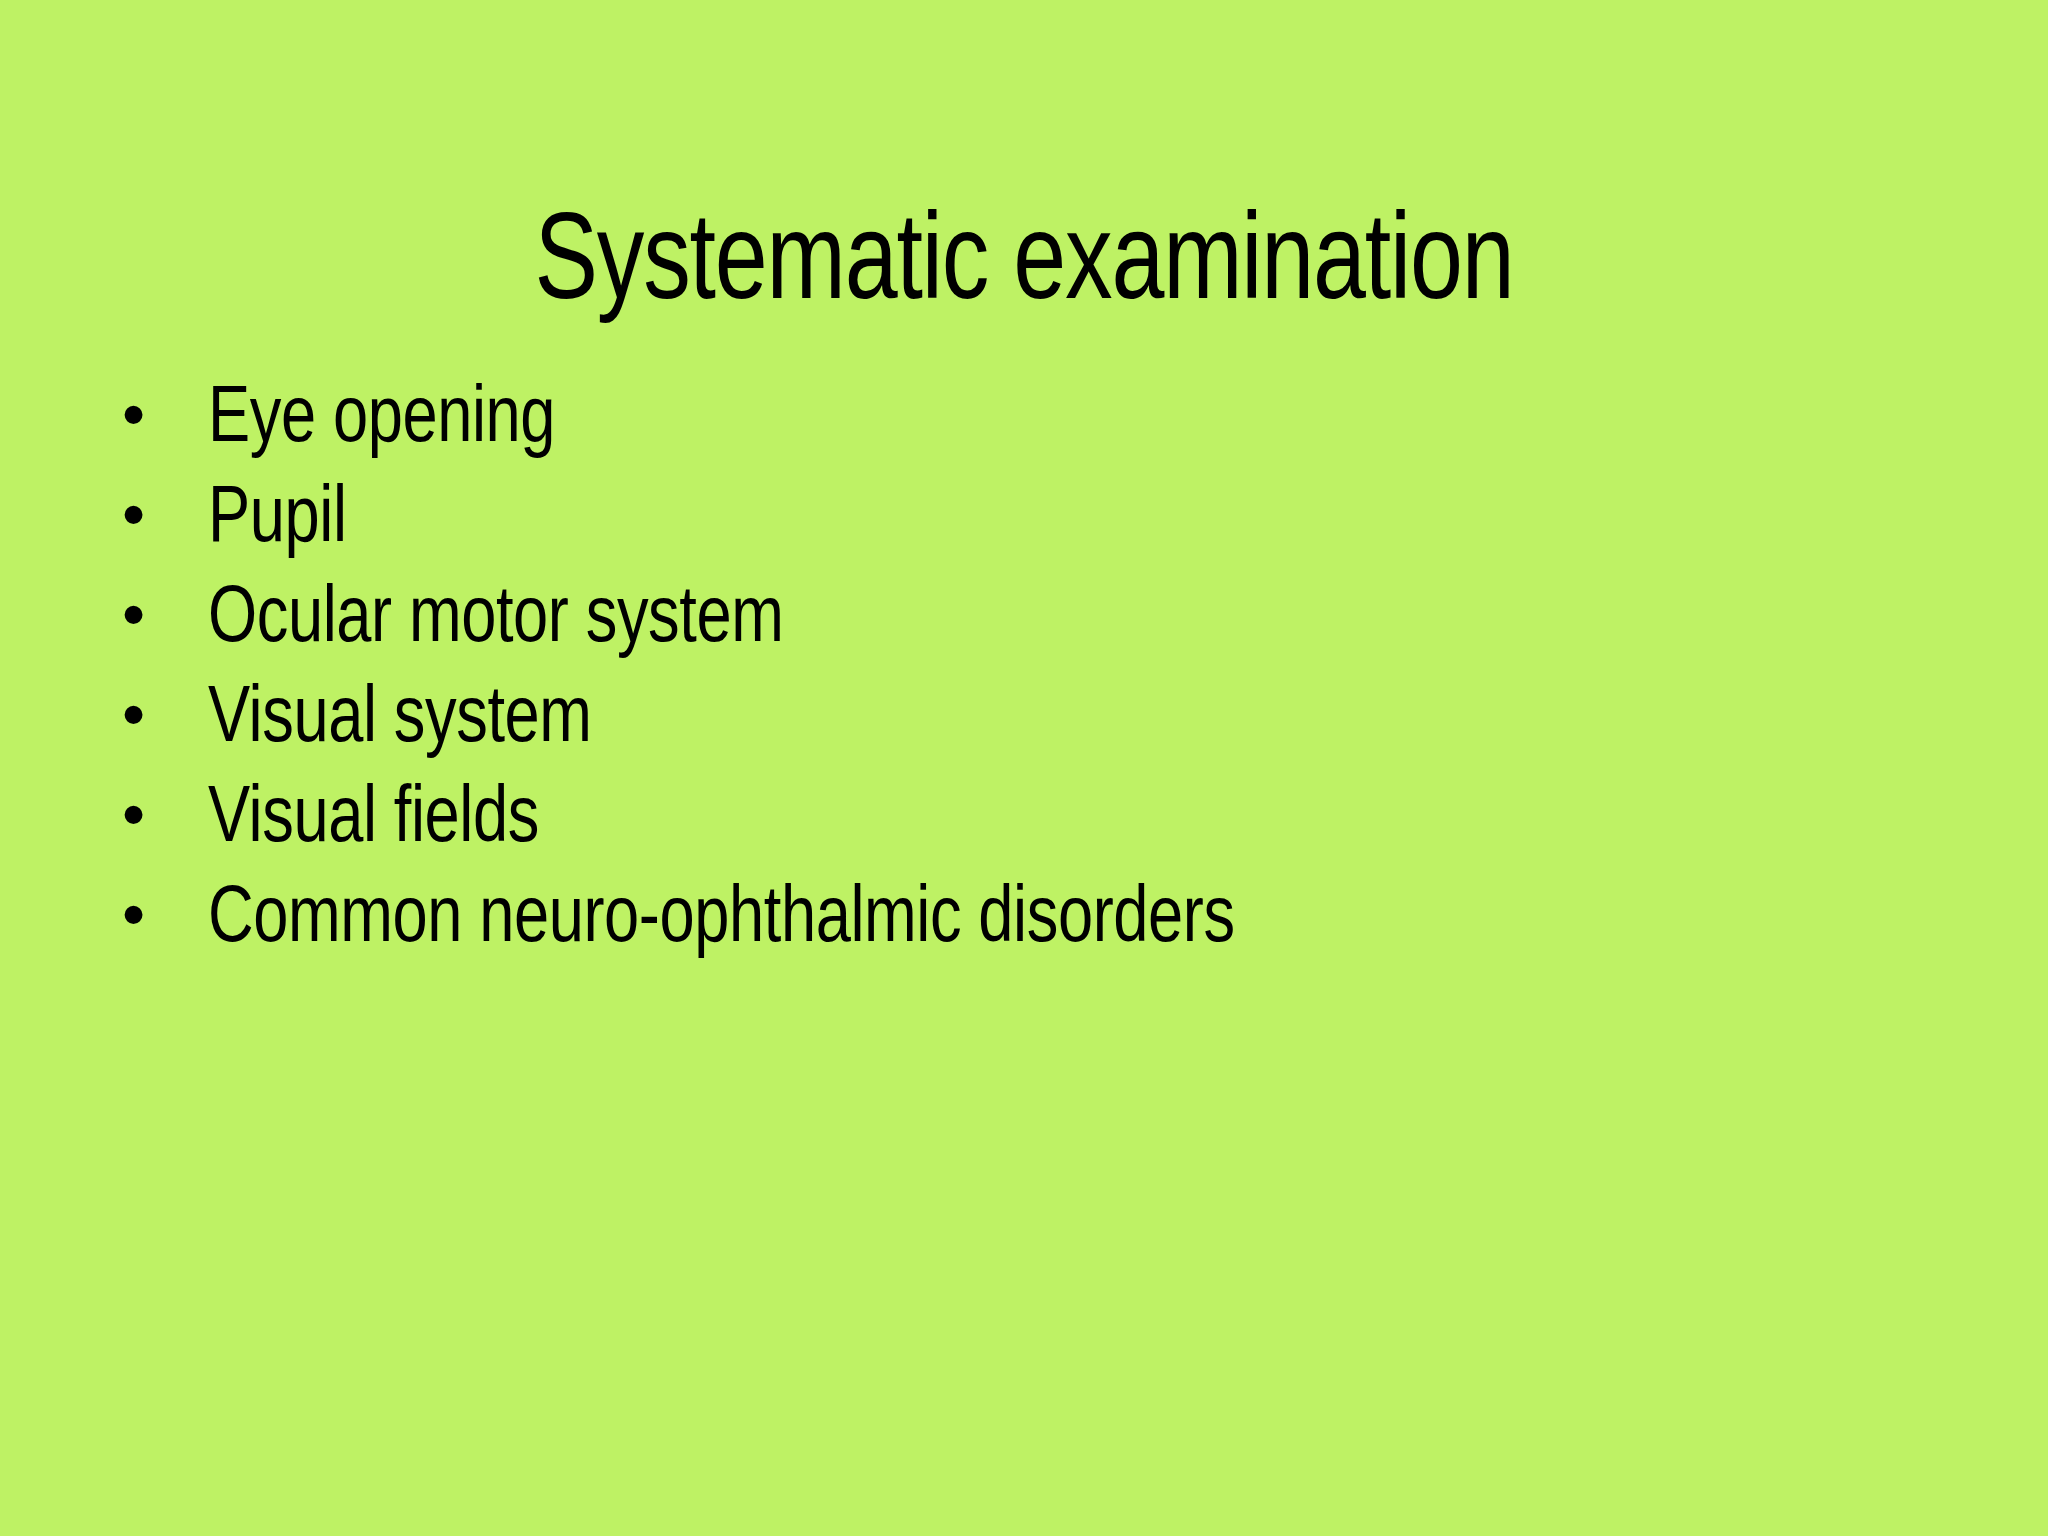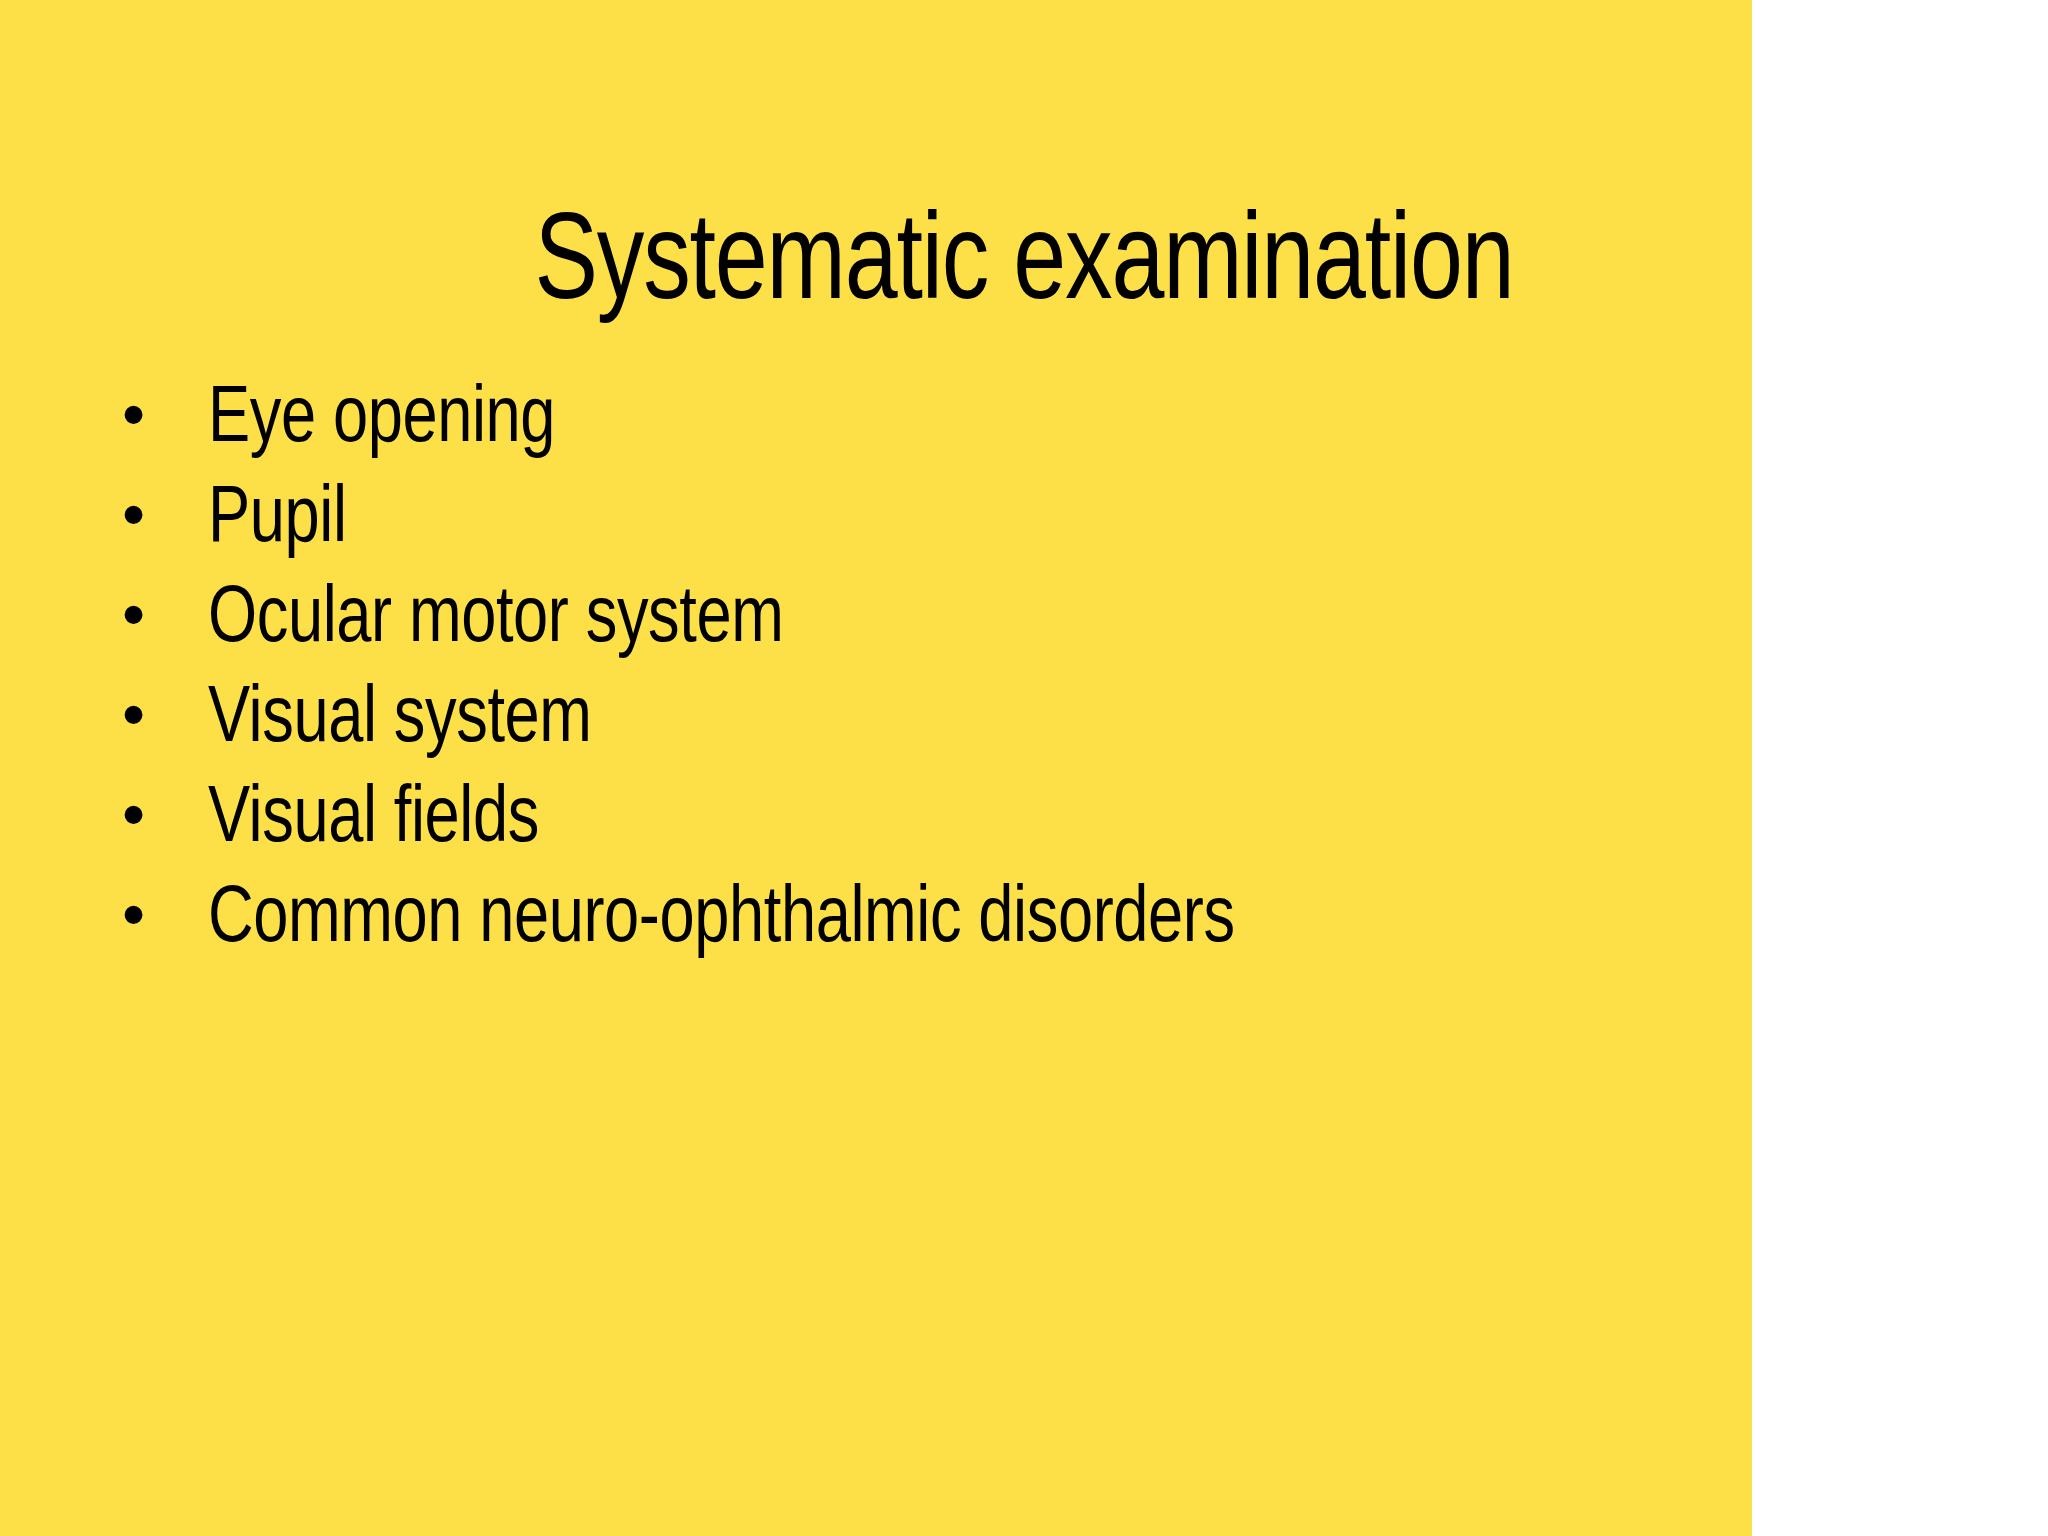--- a/index.html
+++ b/index.html
@@ -8,23 +8,23 @@
     background: #ffffff;
   }
   body {
     width: 2048px;
     height: 1536px;
     overflow: hidden;
     font-family: "Liberation Sans", sans-serif;
   }
   .slide {
     position: relative;
-    width: 1752px;
+    width: 2048px;
     height: 1536px;
-    background: #fde047;
+    background: #bef264;
     box-sizing: border-box;
   }
   .slide-title {
     position: absolute;
     left: 0;
     top: 110px;
     width: 2048px;
     text-align: center;
     font-family: "Liberation Sans", sans-serif;
     font-size: 122px;

